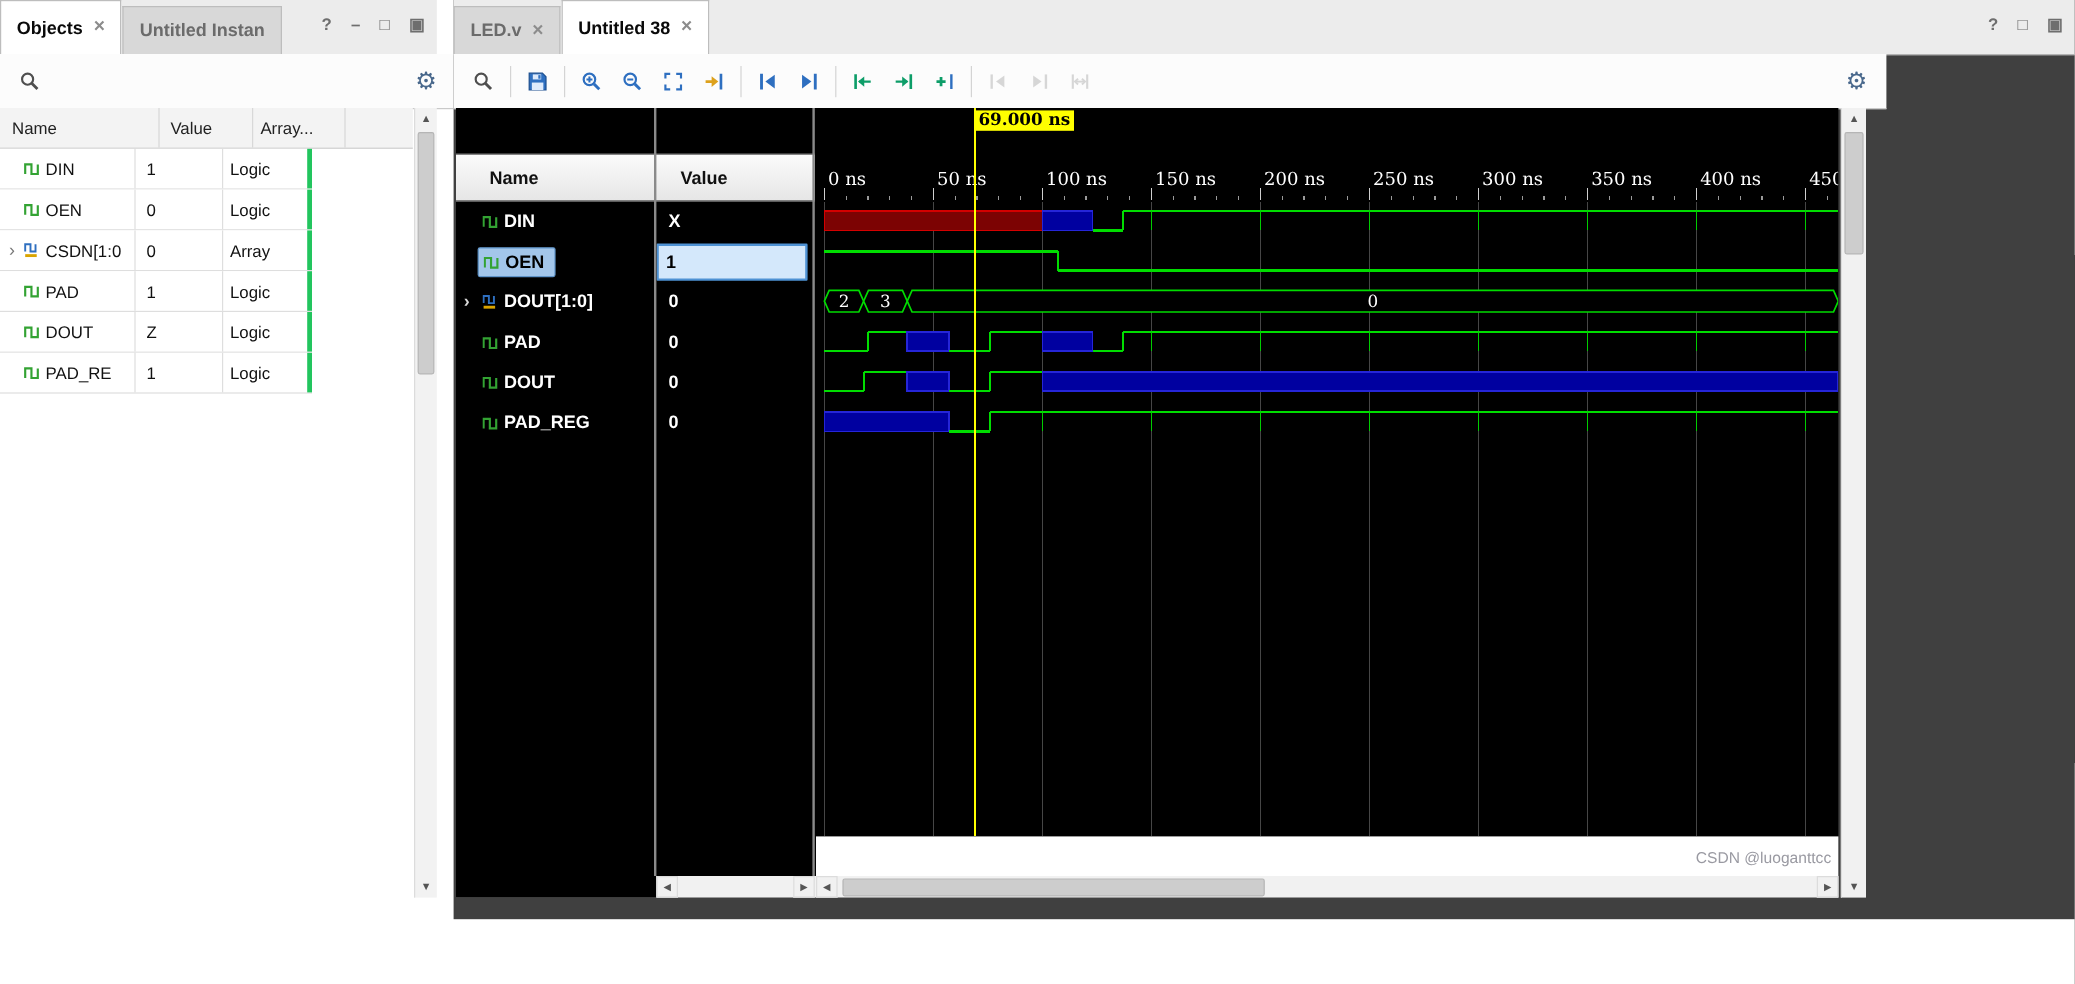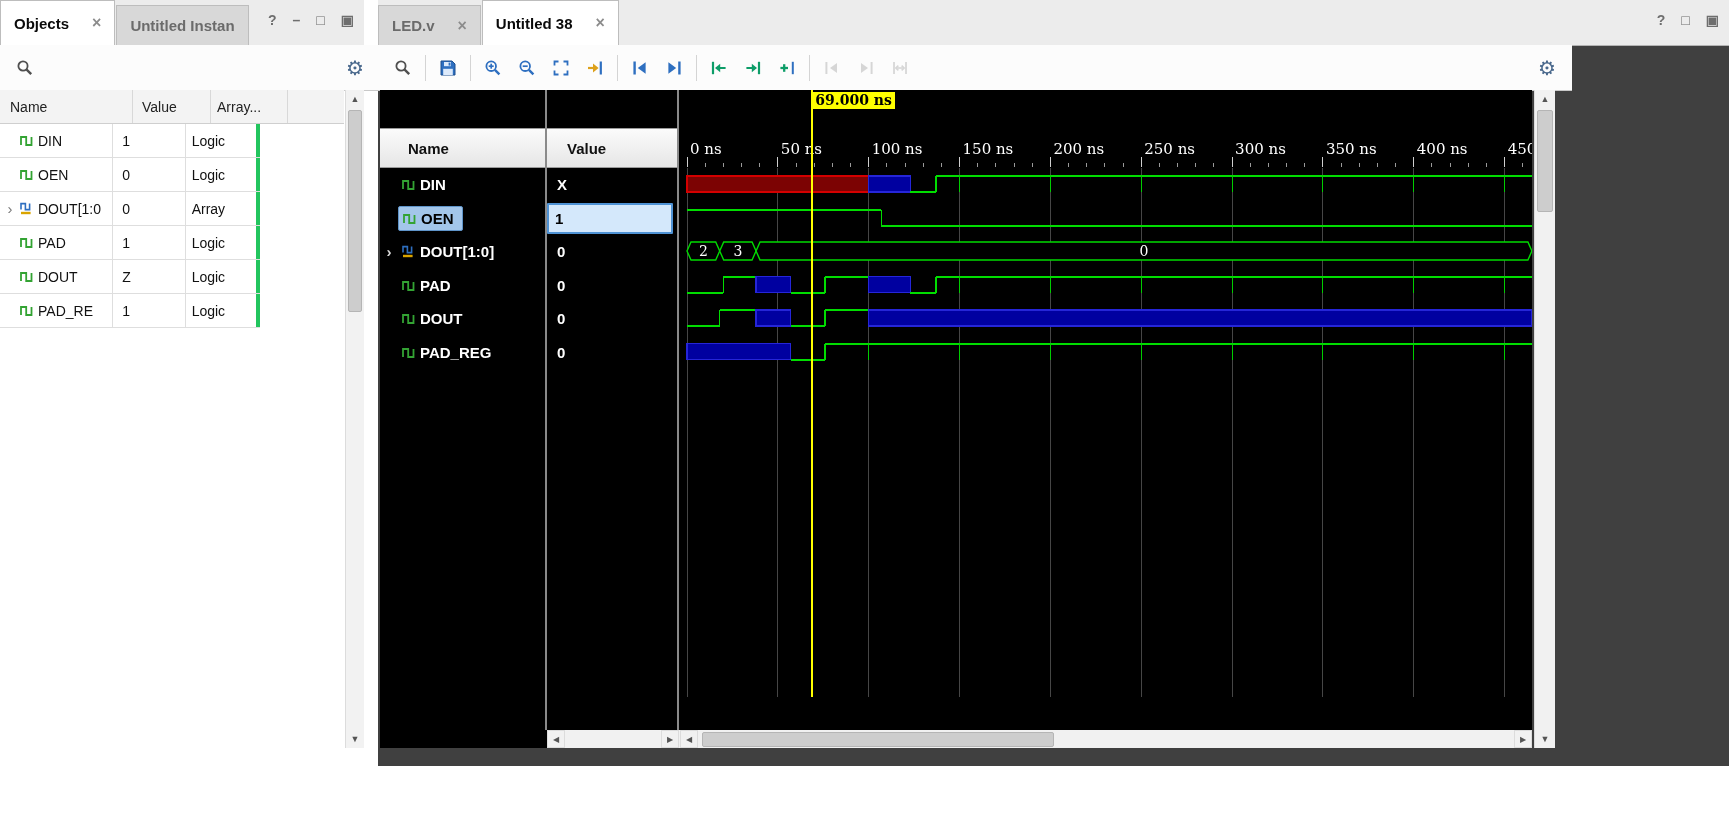--- a/index.html
+++ b/index.html
@@ -4,21 +4,21 @@
 <style>
   html,body{margin:0;padding:0;}
   body{width:1729px;height:820px;position:relative;background:#fff;
        font-family:"Liberation Sans",sans-serif;overflow:hidden;}
   
   #left-panel{position:absolute;left:0;top:0;width:364px;height:766px;background:#fff;}
   #right-panel{position:absolute;left:378px;top:0;width:1351px;height:766px;background:#404040;}
   
   .tabbar{position:absolute;left:0;top:0;right:0;height:45px;background:#ececec;
           border-bottom:1px solid #b3b3b3;display:flex;align-items:flex-end;}
-  .tab{height:39px;display:flex;align-items:center;gap:23px;padding:0 13px;font-size:15px;
+  .tab{height:39px;display:flex;align-items:center;gap:9px;padding:0 13px;font-size:15px;
        font-weight:bold;color:#6b6b6b;background:#d8d8d8;border:1px solid #bdbdbd;
        border-bottom:none;margin-right:1px;white-space:nowrap;}
   .tab.active{background:#fff;color:#0a0a0a;height:44px;}
   .tab-close{color:#8c8c8c;font-size:16px;font-weight:bold;line-height:1;}
   .win-controls{position:absolute;right:10px;top:12px;display:flex;gap:16px;align-items:center;
                 color:#6e6e6e;font-size:14px;font-weight:bold;}
   
   .toolbar{position:absolute;left:0;top:45px;height:45px;background:#fcfcfc;
            border-bottom:1px solid #c9c9c9;display:flex;align-items:center;padding:0 8px;}
   #left-toolbar{width:364px;}
@@ -158,21 +158,21 @@
         </div>
         <div class="obj-row">
           <div class="ocell-name">
             <span class="oexp">›</span>
             <span class="sig-ic">
               <svg width="13" height="13" viewBox="0 0 13 13">
                 <path d="M1 7.6 V1.6 H5.4 V7.6 H9.6 V1.6" fill="none" stroke="#2e6fc0" stroke-width="1.6"></path>
                 <rect x="1" y="9.8" width="9.6" height="2.4" fill="#d9a400"></rect>
               </svg>
             </span>
-            <span>DOUT[1:0</span>
+            <span>CSDN[1:0</span>
           </div>
           <div class="ocell-val">0</div>
           <div class="ocell-type">Array</div>
         </div>
         <div class="obj-row">
           <div class="ocell-name">
             <span class="oexp"></span>
             <span class="sig-ic">
               <svg width="13" height="13" viewBox="0 0 13 13">
                 <path d="M1 11 V3 H6.2 V11 H11.5 V3" fill="none" stroke="#33a333" stroke-width="1.8"></path>
@@ -565,20 +565,23 @@
           <line x1="461.25" y1="253.5" x2="461.25" y2="269.5" stroke="#00cc00" stroke-width="1" shape-rendering="crispEdges"></line>
           <line x1="552.1" y1="253.5" x2="552.1" y2="269.5" stroke="#00cc00" stroke-width="1" shape-rendering="crispEdges"></line>
           <line x1="642.9499999999999" y1="253.5" x2="642.9499999999999" y2="269.5" stroke="#00cc00" stroke-width="1" shape-rendering="crispEdges"></line>
           <line x1="733.8" y1="253.5" x2="733.8" y2="269.5" stroke="#00cc00" stroke-width="1" shape-rendering="crispEdges"></line>
           <line x1="824.65" y1="253.5" x2="824.65" y2="269.5" stroke="#00cc00" stroke-width="1" shape-rendering="crispEdges"></line>
           <line x1="132.373" y1="0" x2="132.373" y2="607" stroke="#ffff00" stroke-width="2" shape-rendering="crispEdges"></line>
         </svg>
       <div id="cursor-flag" style="left: 132.373px;">69.000 ns</div>
     </div>
 
+    <div id="wave-bottom-white">
+      <div id="watermark">CSDN @luoganttcc</div>
+    </div>
 
     <div id="wave-hstrip">
       <div class="hs-black"></div>
       <div class="hbtn" style="left:167px">◀</div>
       <div class="hbtn" style="left:281px">▶</div>
       <div class="hbtn" style="left:300px">◀</div>
       <div class="hthumb" style="left:322px;width:350px"></div>
       <div class="hbtn" style="left:1134px">▶</div>
     </div>
   </div>

